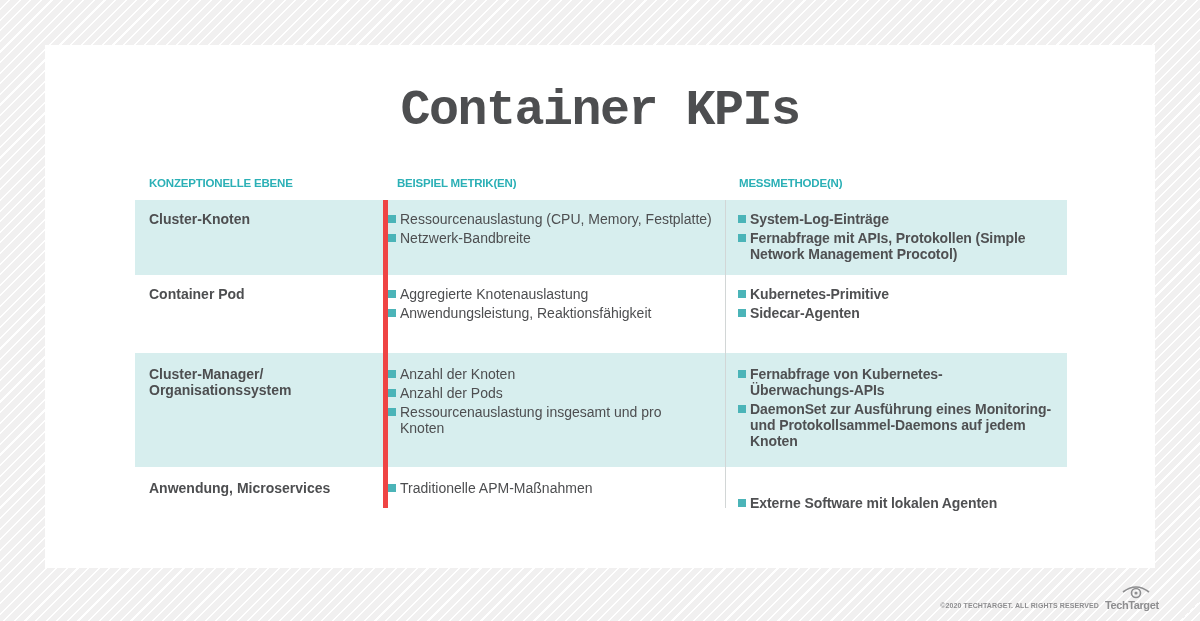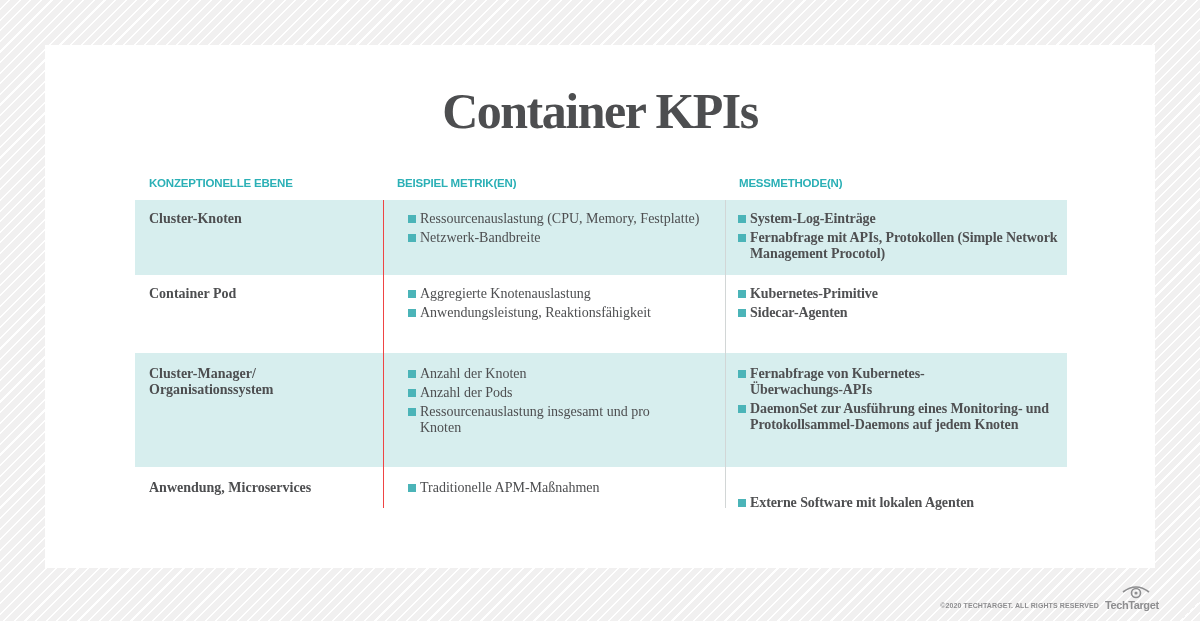--- a/index.html
+++ b/index.html
@@ -13,44 +13,44 @@
     .card {
       position: absolute;
       left: 45px; top: 45px;
       width: 1110px; height: 523px;
       background: #ffffff;
     }
     .title {
       position: absolute;
       left: 0; top: 40px; width: 1110px;
       text-align: center;
-      font-family: Liberation Serif, serif;
+      font-family: Liberation Mono, monospace;
       font-weight: bold;
       font-size: 50px;
       letter-spacing: -1.5px;
       color: #4d4e50;
       line-height: 52px;
     }
     .table {
       position: absolute;
       left: 90px; top: 130px;
       width: 932px;
     }
     .hdr-row { position: relative; height: 25px; }
     .hdr {
       position: absolute; top: 2px;
       font-size: 11.5px; font-weight: bold;
       color: #2bb0b6;
       letter-spacing: -0.2px;
     }
-    .row { position: relative; display: flex; font-family: Liberation Serif, serif; }
+    .row { position: relative; display: flex; }
     .row.shaded { background: #d7eeee; }
     .cell { padding-top: 11px; padding-bottom: 10px; }
     .c1 { width: 248px; padding-left: 14px; font-weight: bold; font-size: 14px; color: #4d4e50; line-height: 16px; }
-    .c2 { width: 342px; border-left: 1px solid #ef4444; padding-left: 24px; }
+    .c2 { width: 342px; border-left: 5px solid #ef4444; padding-left: 0; }
     .c3 { width: 342px; border-left: 1px solid #d2d6d6; padding-left: 12px; }
     ul { list-style: none; }
     li {
       position: relative;
       padding-left: 12px;
       font-size: 14px;
       line-height: 16px;
       color: #4d4e50;
       margin-bottom: 3px;
     }

